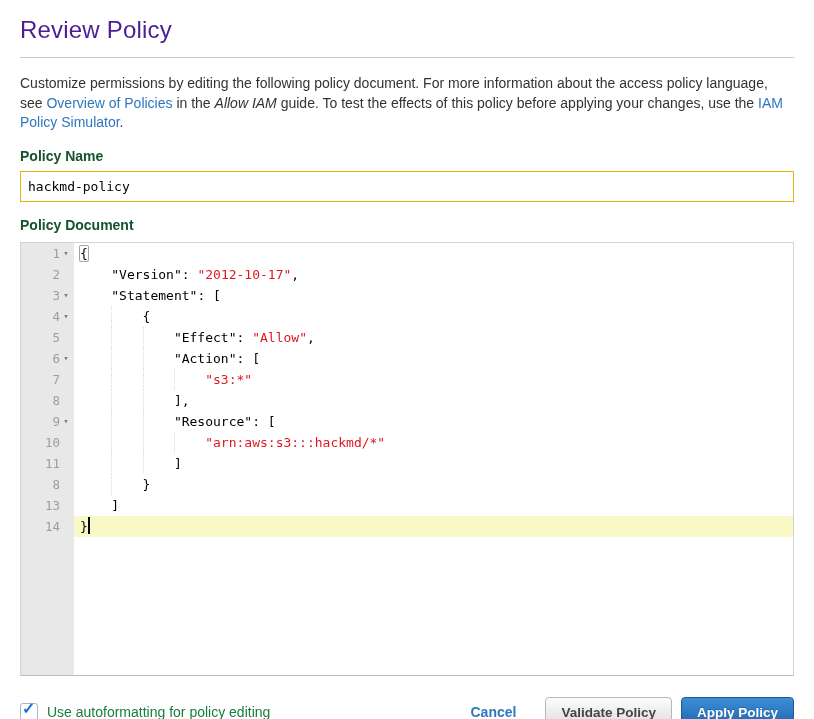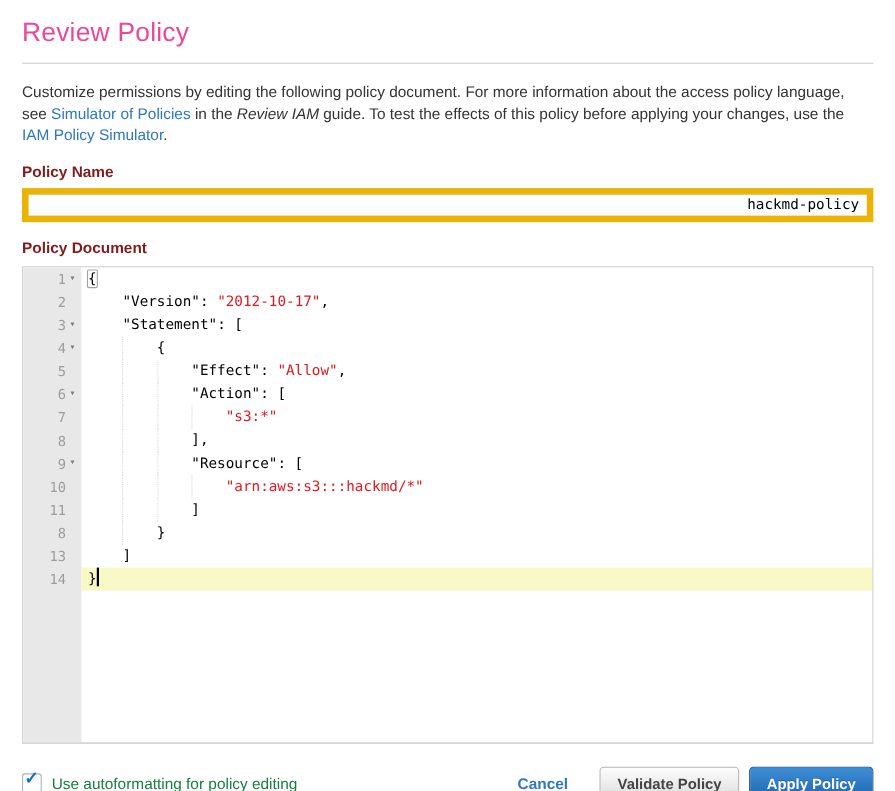--- a/index.html
+++ b/index.html
@@ -10,41 +10,41 @@
   }
   *{box-sizing:border-box;}
   html,body{margin:0;padding:0;background:#fff;}
   body{
     width:814px;height:719px;overflow:hidden;
     font-family:"Liberation Sans",sans-serif;color:#333;
     padding:0 20px;
   }
   
   .page-title{
-    font-size:24px;font-weight:400;color:#ec4899;
+    font-size:24px;font-weight:400;color:#4c1d95;
     margin:16px 0 13px 0;letter-spacing:.2px;
   }
   .title-divider{border:none;border-top:1px solid #ccc;margin:0 0 16px 0;}
   
   .intro{
     font-size:14px;line-height:19.5px;color:#333;
     margin:0 0 15px 0;max-width:778px;
   }
   .intro a{color:var(--link);text-decoration:none;cursor:pointer;}
   .intro i{font-style:italic;}
   
   .field-label{
-    font-size:14px;font-weight:bold;color:#7f1d1d;
+    font-size:14px;font-weight:bold;color:#14532d;
     margin:0 0 7px 0;
   }
   .name-input{
     display:block;width:100%;height:31px;
-    border:6px solid #eab308;border-radius:0;
+    border:1px solid #eab308;border-radius:0;
     font-family:"DejaVu Sans Mono",monospace;font-size:13px;color:#000;
-    padding:0 7px;margin:0 0 15px 0;background:#fff;outline:none;text-align:right;
+    padding:0 7px;margin:0 0 15px 0;background:#fff;outline:none;
   }
   
   .editor{
     position:relative;height:434px;margin-top:9px;
     border:1px solid #d3d3d3;border-bottom-color:#bdbdbd;
     background:#fff;overflow:hidden;
     font-family:"DejaVu Sans Mono",monospace;font-size:13px;line-height:21px;
   }
   .gutter-fill{
     position:absolute;left:0;top:0;bottom:0;width:53px;
@@ -103,21 +103,21 @@
     border:1px solid #1a5a91;color:#fff;
     text-shadow:0 -1px 0 rgba(0,0,0,.2);
   }
 </style>
 </head>
 <body>
 
 <h1 class="page-title">Review Policy</h1>
 <hr class="title-divider">
 
-<p class="intro">Customize permissions by editing the following policy document. For more information about the access policy language, see <a>Simulator of Policies</a> in the <i>Review IAM</i> guide. To test the effects of this policy before applying your changes, use the <a>IAM Policy Simulator</a>.</p>
+<p class="intro">Customize permissions by editing the following policy document. For more information about the access policy language, see <a>Overview of Policies</a> in the <i>Allow IAM</i> guide. To test the effects of this policy before applying your changes, use the <a>IAM Policy Simulator</a>.</p>
 
 <div class="field-label">Policy Name</div>
 <input class="name-input" type="text" value="hackmd-policy" style="">
 
 <div class="field-label">Policy Document</div>
 
 <div class="editor">
   <div class="gutter-fill"></div>
   <div>
       <div class="line">

